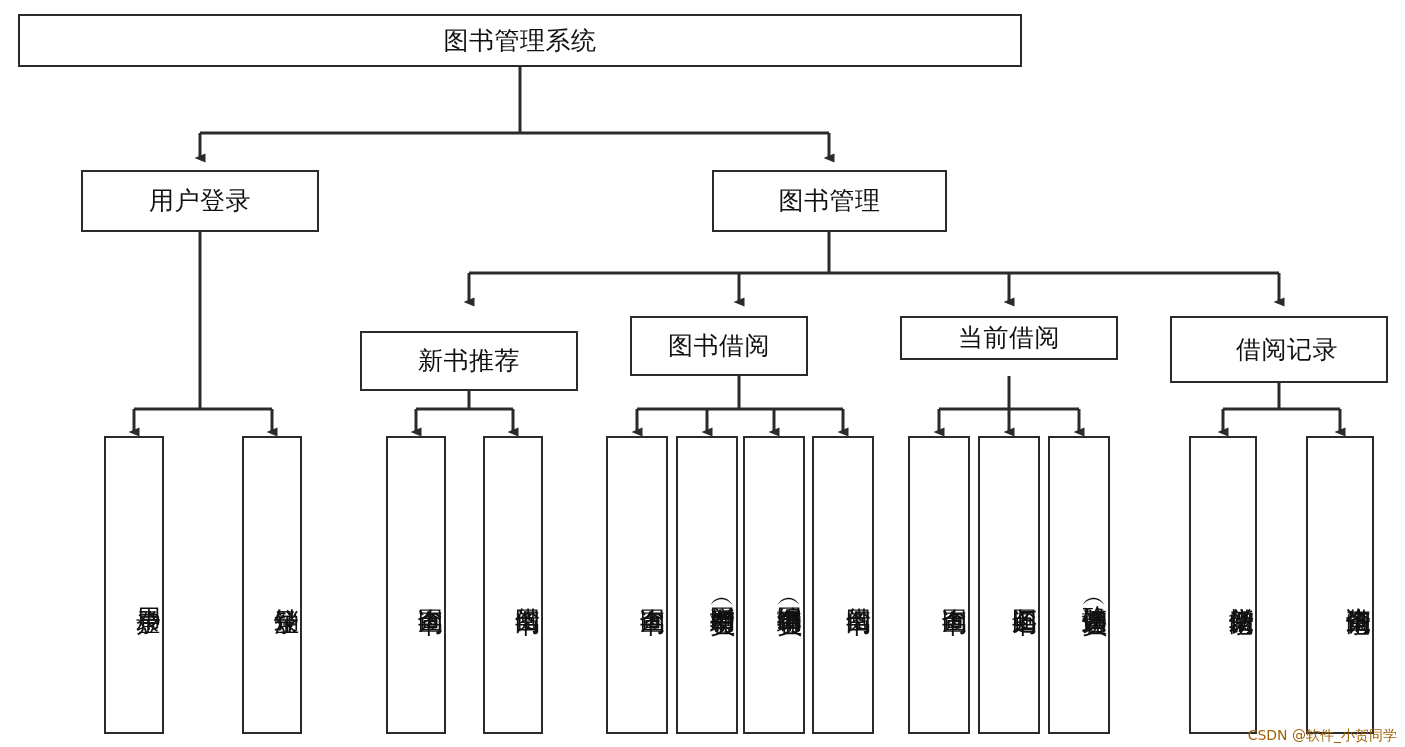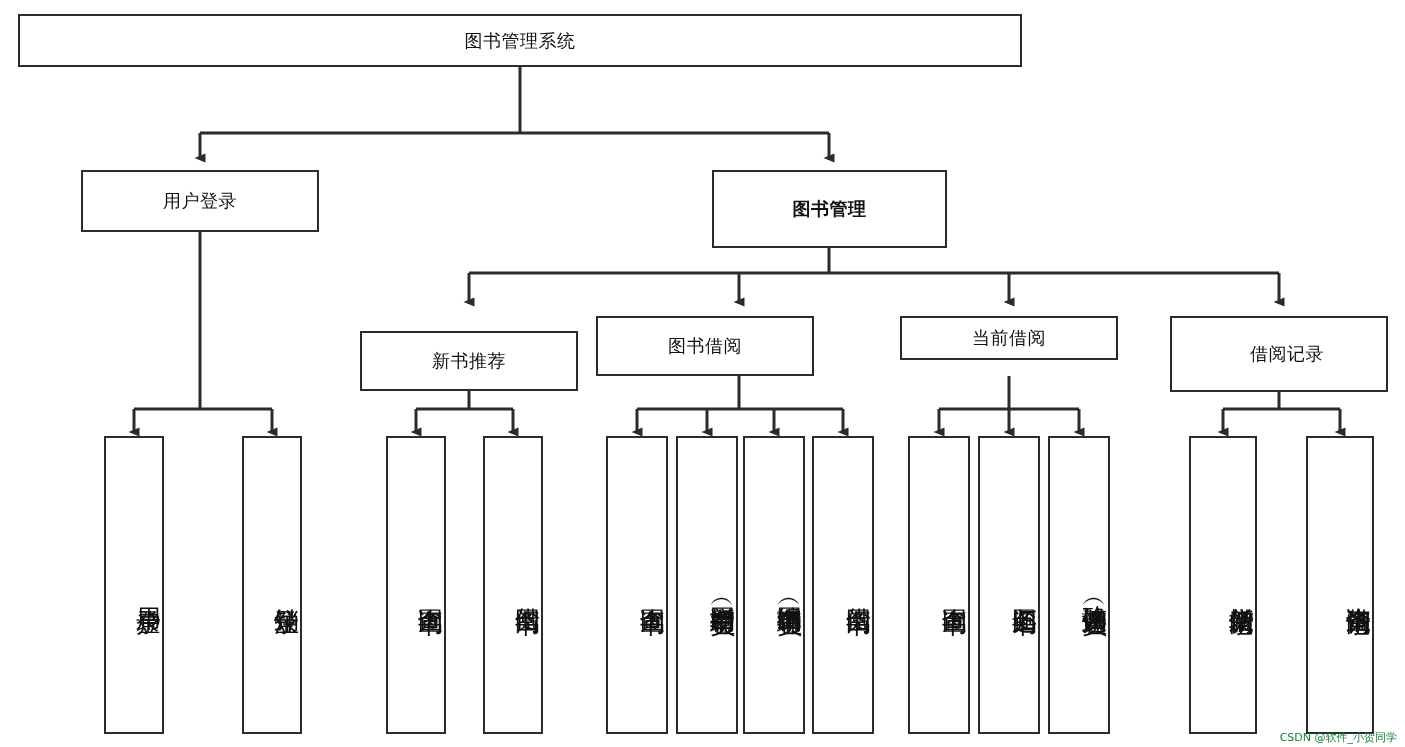--- a/index.html
+++ b/index.html
@@ -29,21 +29,21 @@
     position: absolute;
     box-sizing: border-box;
     background: #ffffff;
     border: 2px solid #2b2b2b;
     display: flex;
     align-items: center;
     justify-content: center;
     color: #111111;
   }
   .node-h {
-    font-size: 18px;
+    font-size: 25px;
     letter-spacing: 0.5px;
     line-height: 1.1;
     white-space: nowrap;
   }
   .node-v {
     writing-mode: vertical-rl;
     text-orientation: upright;
     -webkit-writing-mode: vertical-rl;
     font-size: 25px;
     line-height: 1.12;
@@ -57,22 +57,22 @@
     writing-mode: vertical-rl;
     text-orientation: upright;
     -webkit-writing-mode: vertical-rl;
     display: block;
     max-height: 100%;
   }
   #watermark {
     position: absolute;
     right: 8px;
     bottom: 2px;
-    font-size: 11px;
-    color: #15803d;
+    font-size: 14px;
+    color: #a16207;
     white-space: nowrap;
     pointer-events: none;
     font-family: "DejaVu Sans", "Liberation Sans", sans-serif;
   }
 </style>
 </head>
 <body>
 
 <div id="diagram-root">
 
@@ -129,33 +129,33 @@
     </g>
   </svg>
 
   <div id="nodes-layer">
       <div class="node node-h" style="left: 18px; top: 14px; width: 1004px; height: 53px;">
         <span>图书管理系统</span>
       </div>
       <div class="node node-h" style="left: 81px; top: 170px; width: 238px; height: 62px;">
         <span>用户登录</span>
       </div>
-      <div class="node node-h" style="left: 712px; top: 170px; width: 235px; height: 78px; font-weight: bold;">
+      <div class="node node-h" style="left: 712px; top: 170px; width: 235px; height: 62px;">
         <span>图书管理</span>
       </div>
       <div class="node node-h" style="left: 360px; top: 316px; width: 218px; height: 60px; margin-top: 15px;">
         <span>新书推荐</span>
       </div>
-      <div class="node node-h" style="left: 596px; top: 316px; width: 218px; height: 60px;">
+      <div class="node node-h" style="left: 630px; top: 316px; width: 178px; height: 60px;">
         <span>图书借阅</span>
       </div>
       <div class="node node-h" style="left: 900px; top: 316px; width: 218px; height: 44px;">
         <span>当前借阅</span>
       </div>
-      <div class="node node-h" style="left: 1170px; top: 316px; width: 218px; height: 76px; padding-left: 16px;">
+      <div class="node node-h" style="left: 1170px; top: 316px; width: 218px; height: 67px; padding-left: 16px;">
         <span>借阅记录</span>
       </div>
       <div class="node node-v" style="left: 104px; top: 436px; width: 60px; height: 298px;">
         <span>用户登录</span>
       </div>
       <div class="node node-v" style="left: 242px; top: 436px; width: 60px; height: 298px;">
         <span>注销登录</span>
       </div>
       <div class="node node-v" style="left: 386px; top: 436px; width: 60px; height: 298px;">
         <span>查询图书</span>

